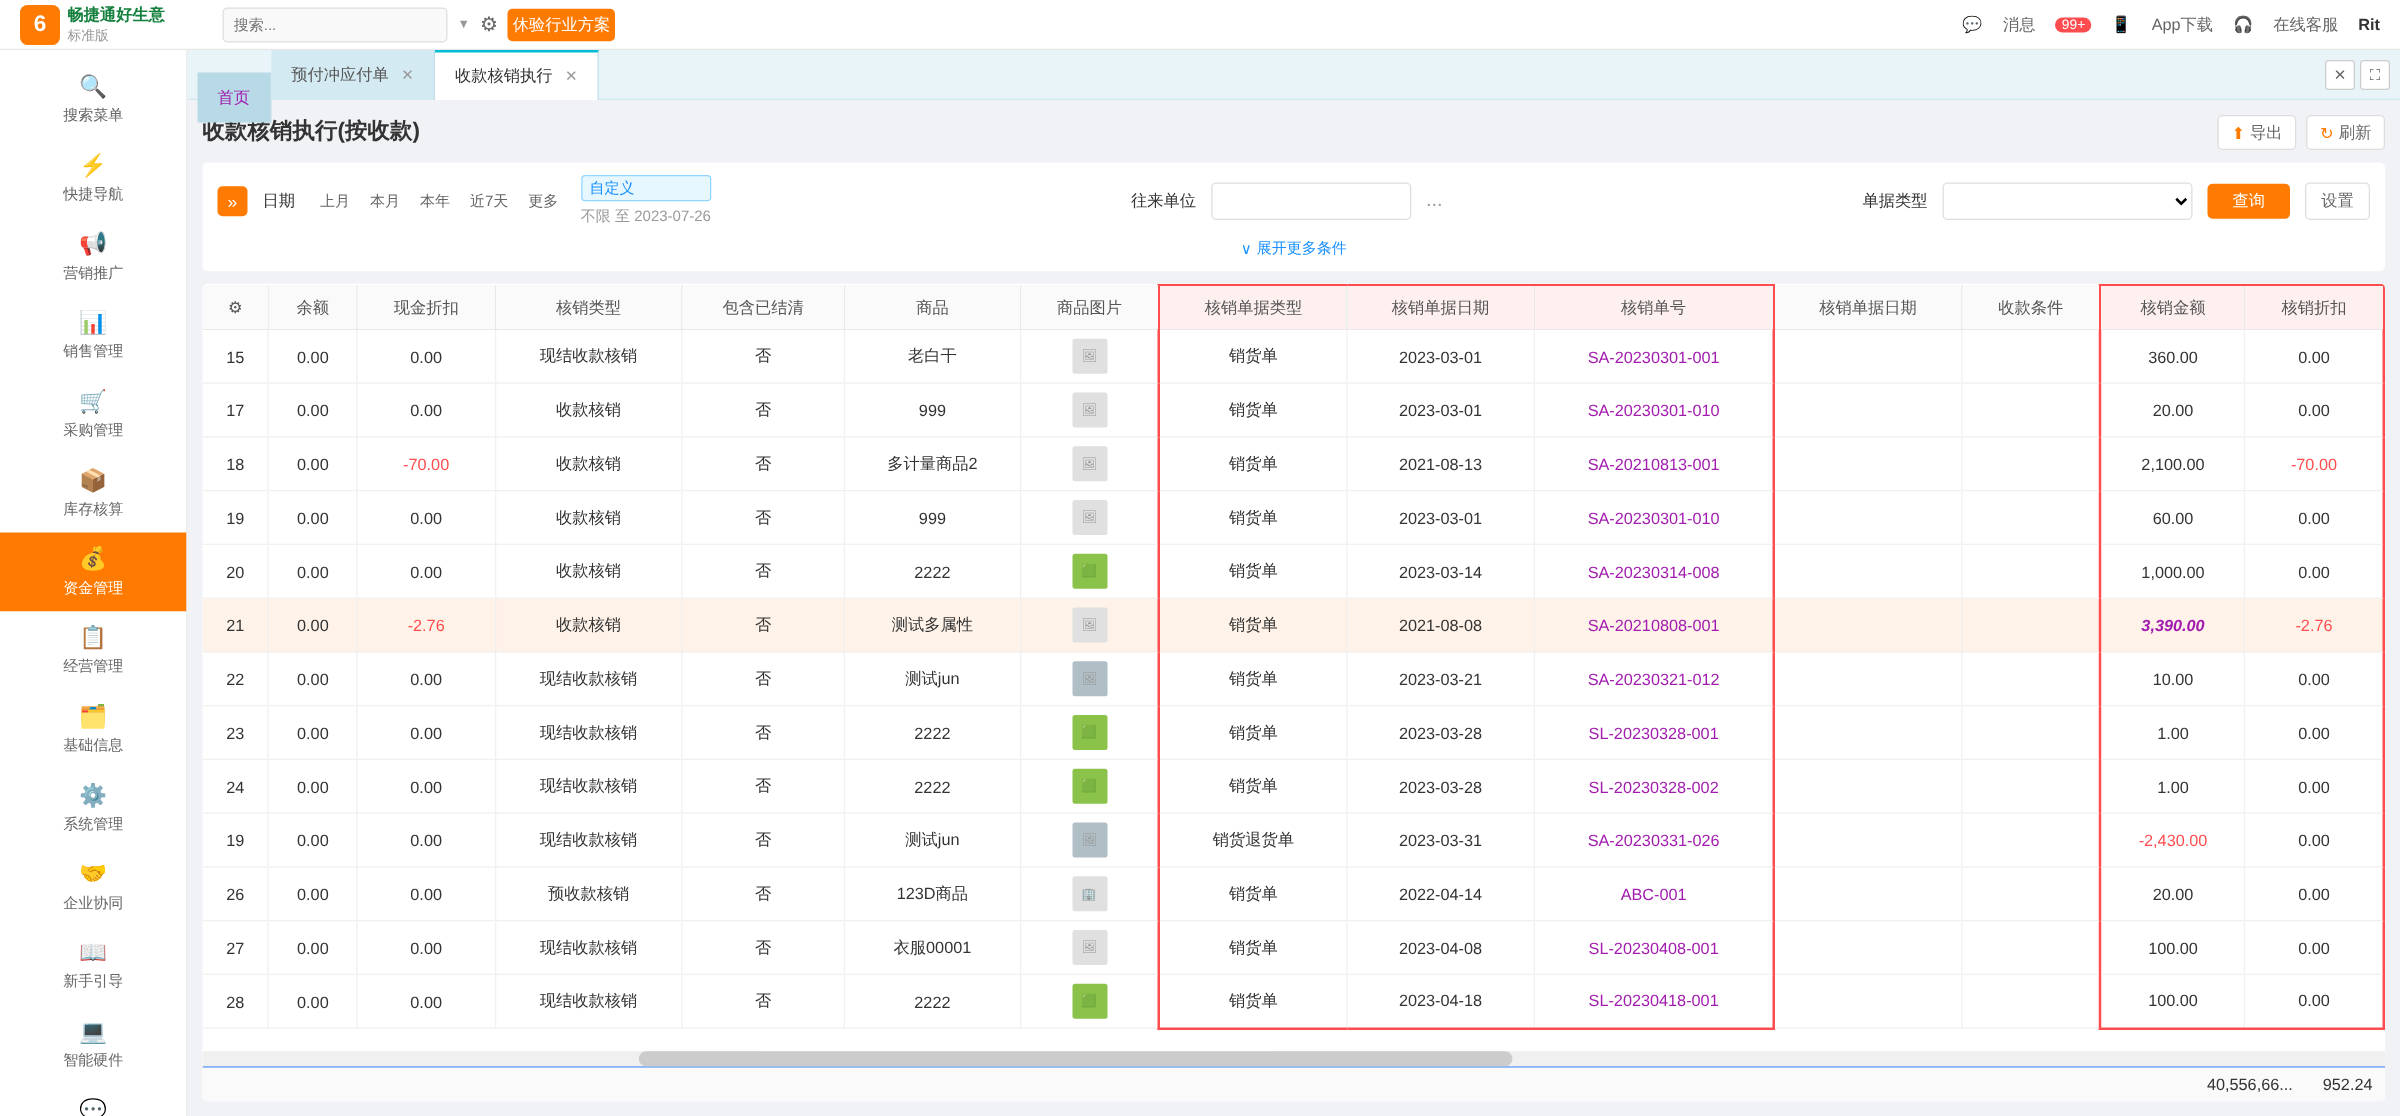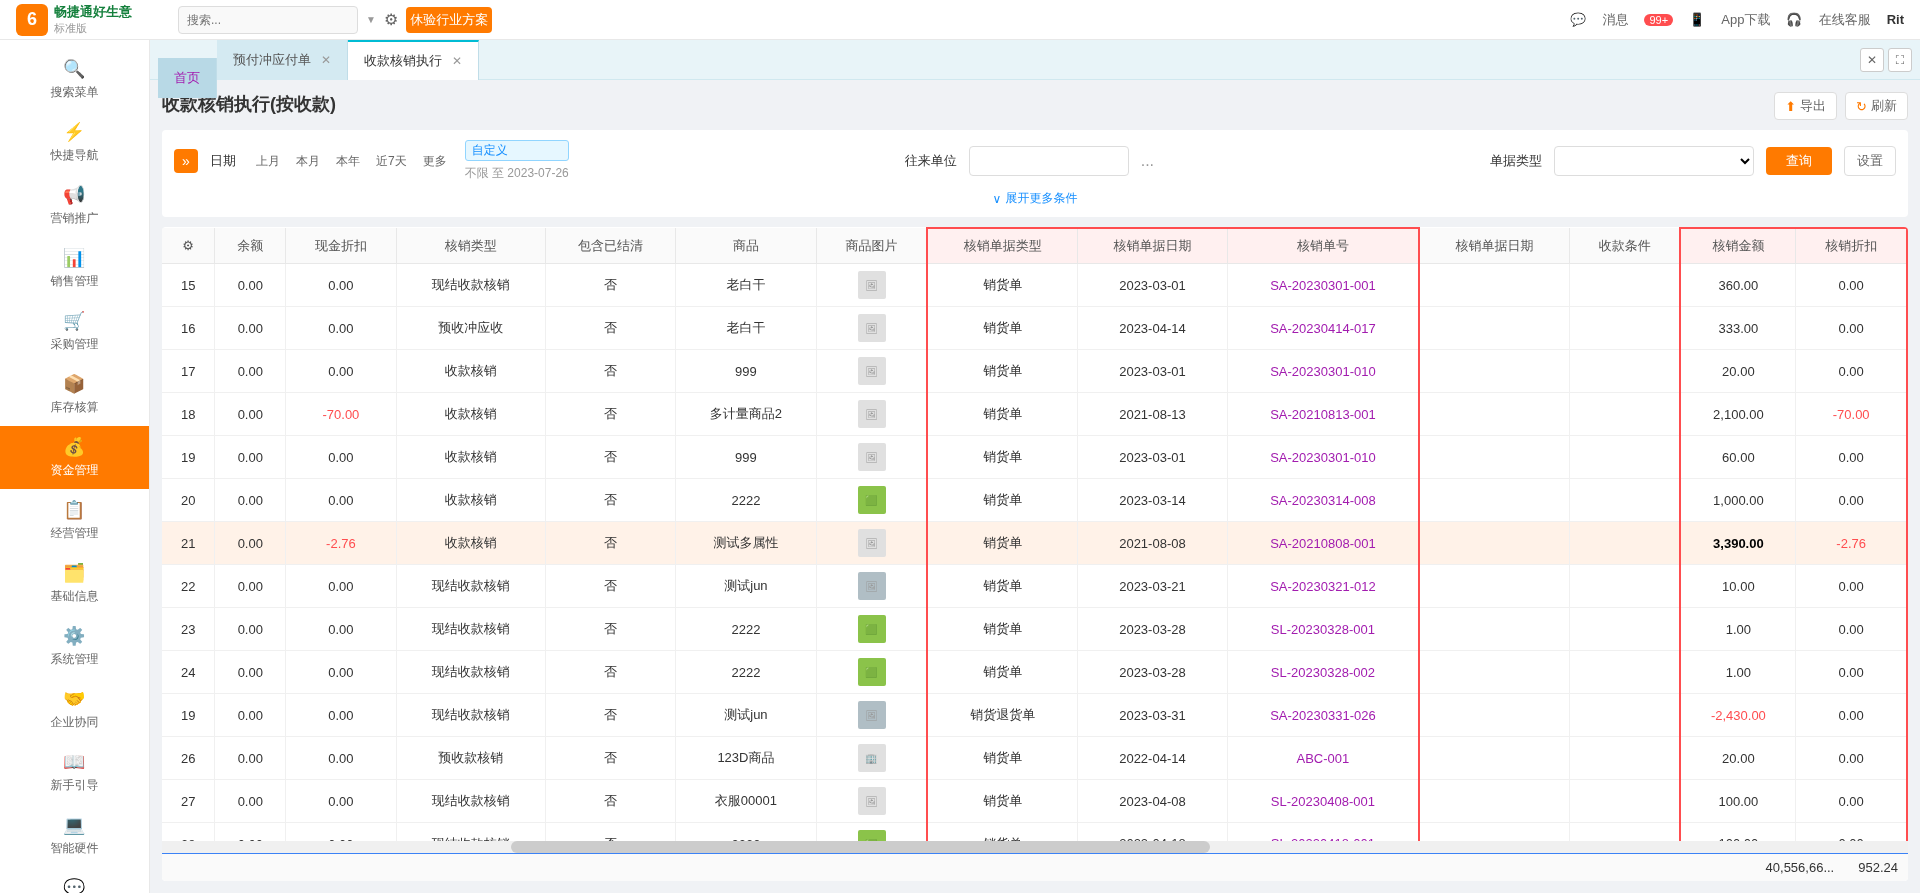--- a/index.html
+++ b/index.html
@@ -275,36 +275,20 @@
                   <td><div class="image-thumb">🖼</div></td>
                   <td style="border-left: 2px solid rgb(255, 77, 79);">销货单</td>
                   <td>2023-03-01</td>
                   <td style="border-right: 2px solid rgb(255, 77, 79);"><a class="td-link">SA-20230301-001</a></td>
                   <td></td>
                   <td></td>
                   <td style="border-left: 2px solid rgb(255, 77, 79);">360.00</td>
                   <td style="border-right: 2px solid rgb(255, 77, 79);">0.00</td>
                 </tr>
                 <tr>
-                  <td>16</td>
-                  <td>0.00</td>
-                  <td>0.00</td>
-                  <td>预收冲应收</td>
-                  <td>否</td>
-                  <td>老白干</td>
-                  <td><div class="image-thumb">🖼</div></td>
-                  <td style="border-left: 2px solid rgb(255, 77, 79);">销货单</td>
-                  <td>2023-04-14</td>
-                  <td style="border-right: 2px solid rgb(255, 77, 79);"><a class="td-link">SA-20230414-017</a></td>
-                  <td></td>
-                  <td></td>
-                  <td style="border-left: 2px solid rgb(255, 77, 79);">333.00</td>
-                  <td style="border-right: 2px solid rgb(255, 77, 79);">0.00</td>
-                </tr>
-                <tr>
                   <td>17</td>
                   <td>0.00</td>
                   <td>0.00</td>
                   <td>收款核销</td>
                   <td>否</td>
                   <td>999</td>
                   <td><div class="image-thumb">🖼</div></td>
                   <td style="border-left: 2px solid rgb(255, 77, 79);">销货单</td>
                   <td>2023-03-01</td>
                   <td style="border-right: 2px solid rgb(255, 77, 79);"><a class="td-link">SA-20230301-010</a></td>
@@ -367,21 +351,21 @@
                   <td class="td-red">-2.76</td>
                   <td>收款核销</td>
                   <td>否</td>
                   <td>测试多属性</td>
                   <td><div class="image-thumb">🖼</div></td>
                   <td style="border-left: 2px solid rgb(255, 77, 79);">销货单</td>
                   <td>2021-08-08</td>
                   <td style="border-right: 2px solid rgb(255, 77, 79);"><a class="td-link">SA-20210808-001</a></td>
                   <td></td>
                   <td></td>
-                  <td style="border-left: 2px solid rgb(255, 77, 79); color: #000000; font-weight: bold;">3,390.00</td>
+                  <td style="border-left: 2px solid rgb(255, 77, 79); color: #a21caf; font-weight: bold; font-style: italic;">3,390.00</td>
                   <td class="td-red" style="border-right: 2px solid rgb(255, 77, 79);">-2.76</td>
                 </tr>
                 <tr>
                   <td>22</td>
                   <td>0.00</td>
                   <td>0.00</td>
                   <td>现结收款核销</td>
                   <td>否</td>
                   <td>测试jun</td>
                   <td><div class="image-thumb colored2">🖼</div></td>

